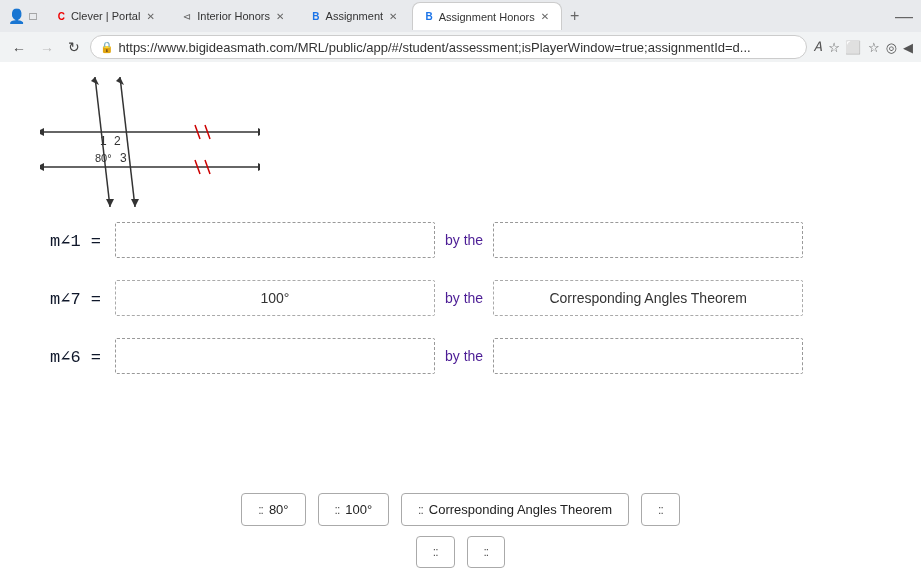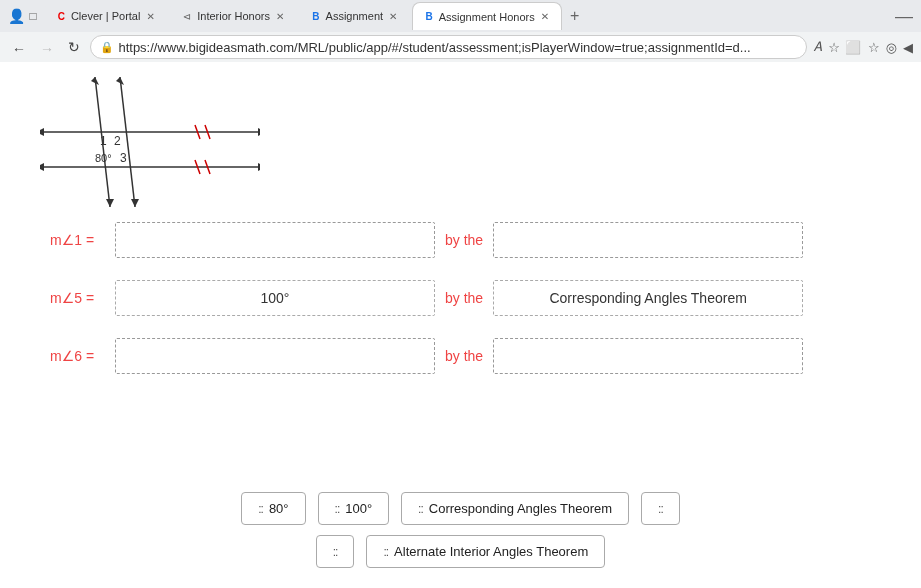--- a/index.html
+++ b/index.html
@@ -132,24 +132,24 @@
     }
 
     .equation-row {
       display: flex;
       align-items: center;
       margin-bottom: 22px;
       gap: 10px;
     }
 
     .equation-label {
-      font-size: 14px;
-      color: #ef4444;
+      font-size: 17px;
+      color: #0f172a;
       min-width: 55px;
-      font-family: Liberation Sans, sans-serif;
+      font-family: Liberation Mono, monospace;
     }
 
     .answer-box {
       border: 1.5px dashed #999;
       border-radius: 2px;
       height: 36px;
       width: 320px;
       display: flex;
       align-items: center;
       justify-content: center;
@@ -157,21 +157,21 @@
       color: #333;
       background: #fff;
     }
 
     .answer-box.filled {
       border-color: #aaa;
     }
 
     .by-the-text {
       font-size: 14px;
-      color: #ef4444;
+      color: #4c1d95;
       white-space: nowrap;
     }
 
     .theorem-box {
       border: 1.5px dashed #999;
       border-radius: 2px;
       height: 36px;
       width: 310px;
       display: flex;
       align-items: center;
@@ -332,21 +332,21 @@
   <div class="equations-area">
 
     <div class="equation-row">
       <span class="equation-label">m∠1 =</span>
       <div class="answer-box"></div>
       <span class="by-the-text">by the</span>
       <div class="theorem-box"></div>
     </div>
 
     <div class="equation-row">
-      <span class="equation-label">m∠5 =</span>
+      <span class="equation-label">m∠7 =</span>
       <div class="answer-box filled">
         <span>100°</span>
       </div>
       <span class="by-the-text">by the</span>
       <div class="theorem-box filled">
         <span>Corresponding Angles Theorem</span>
       </div>
     </div>
 
     <div class="equation-row">
@@ -377,18 +377,17 @@
         <span class="drag-dots">::</span>
       </div>
     </div>
 
     <div class="drag-row">
       <div class="drag-item">
         <span class="drag-dots">::</span>
       </div>
       <div class="drag-item">
         <span class="drag-dots">::</span>
-        <span>Alternate Interior Angles Theorem</span>
       </div>
     </div>
   </div>
 
 </div>
 
 </body></html>

